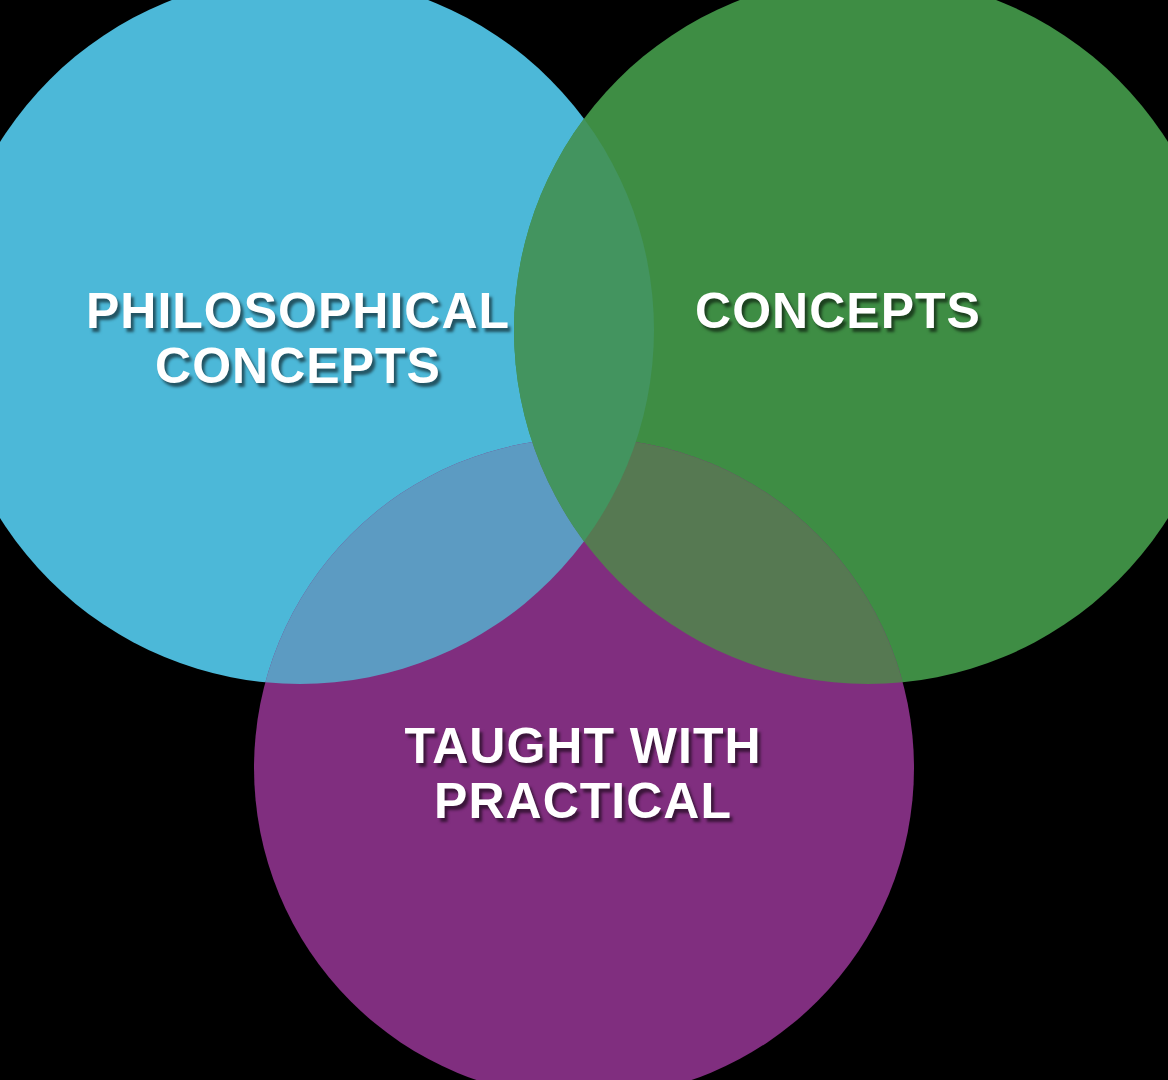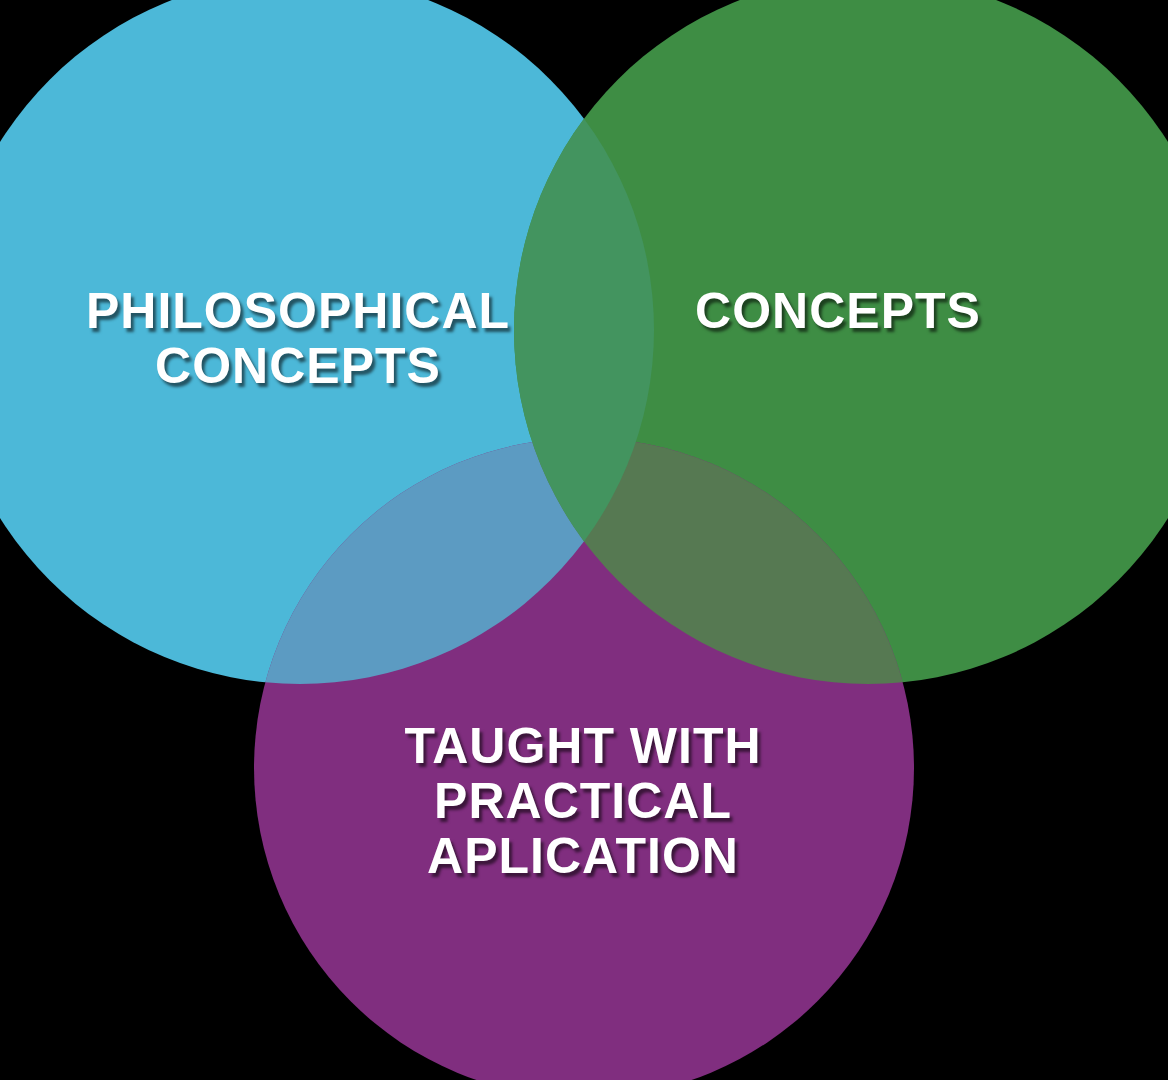--- a/index.html
+++ b/index.html
@@ -76,16 +76,15 @@
     <span>CONCEPTS</span>
   </div>
 
   <div class="venn-label label-science">
     <span>CONCEPTS</span>
   </div>
 
   <div class="venn-label label-practical">
     <span>TAUGHT WITH</span>
     <span>PRACTICAL</span>
-    <span>APLICATION</span>
   </div>
 
 </div>
 
 </body></html>

